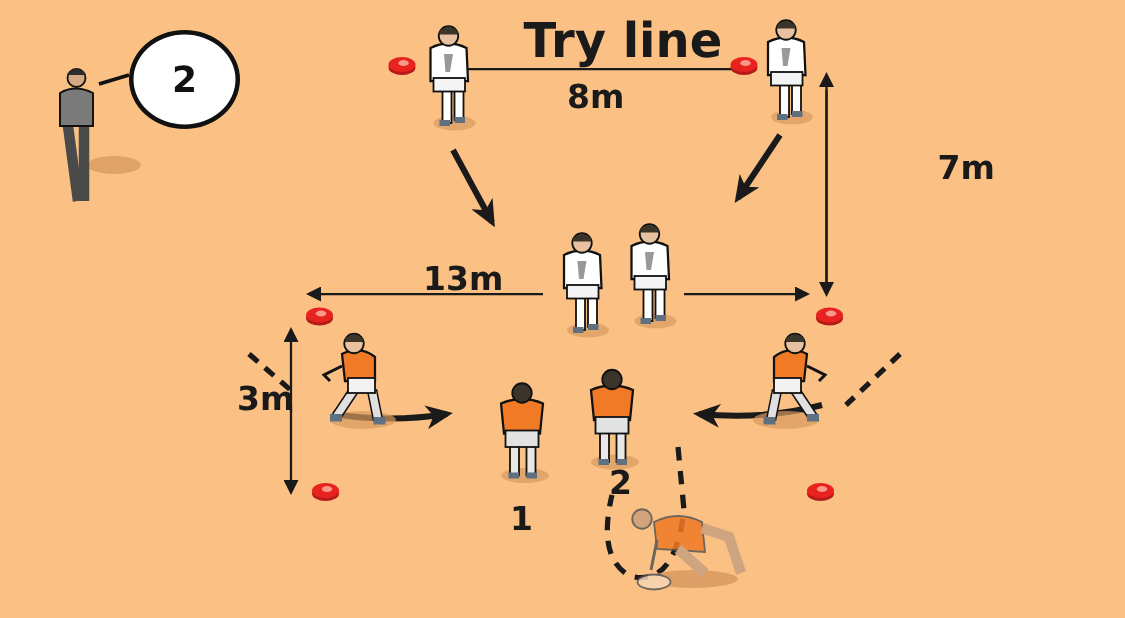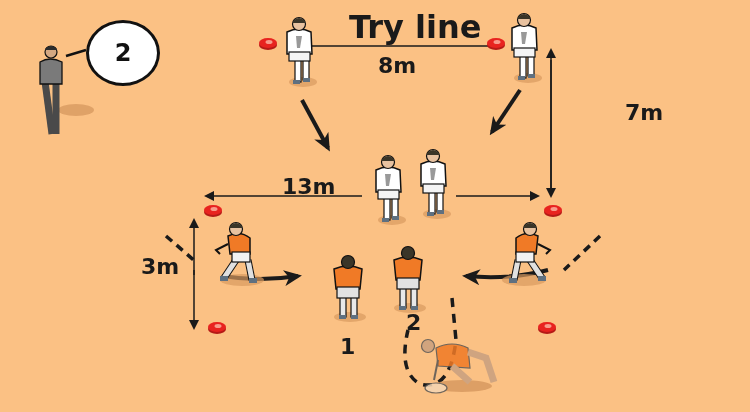--- a/index.html
+++ b/index.html
@@ -130,16 +130,16 @@
       <ellipse cx="436" cy="388" rx="11" ry="5" fill="#f5d6b4" stroke="#555" stroke-width="1.2"></ellipse>
     </g>
   </svg>
 
   <div class="bubble">2</div>
 
   <div class="lbl title" style="left:349px;top:8px;">Try line</div>
   <div class="lbl dist" style="left:378px;top:53px;">8m</div>
   <div class="lbl dist" style="left:581px;top:100px;margin-left:44px;">7m</div>
   <div class="lbl dist" style="left:282px;top:174px;">13m</div>
-  <div class="lbl dist" style="left:141px;top:254px;text-align:center;">3m</div>
+  <div class="lbl dist" style="left:158px;top:254px;text-align:center;">3m</div>
   <div class="lbl num" style="left:340px;top:334px;">1</div>
   <div class="lbl num" style="left:406px;top:310px;">2</div>
 </div>
 
 </body></html>

